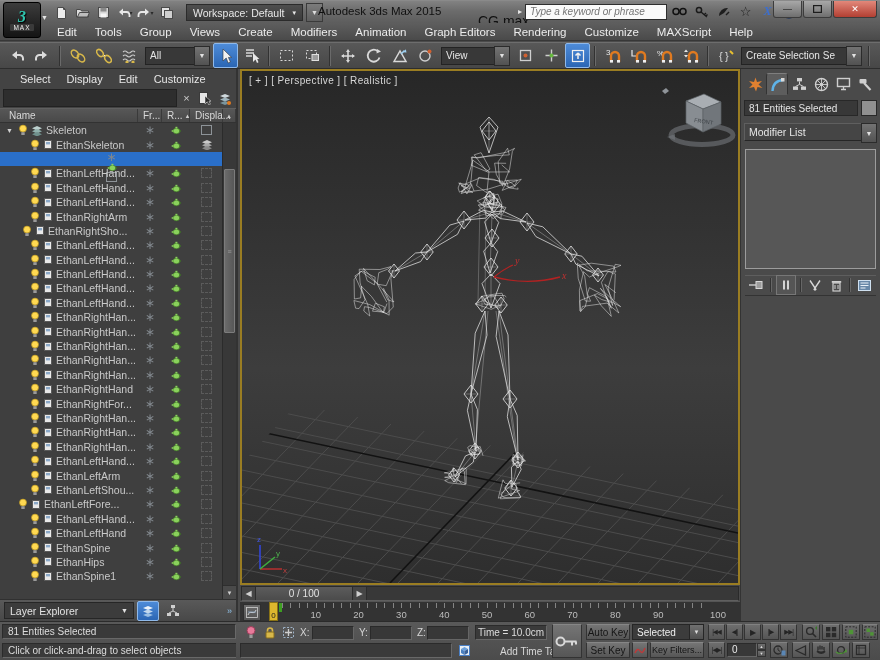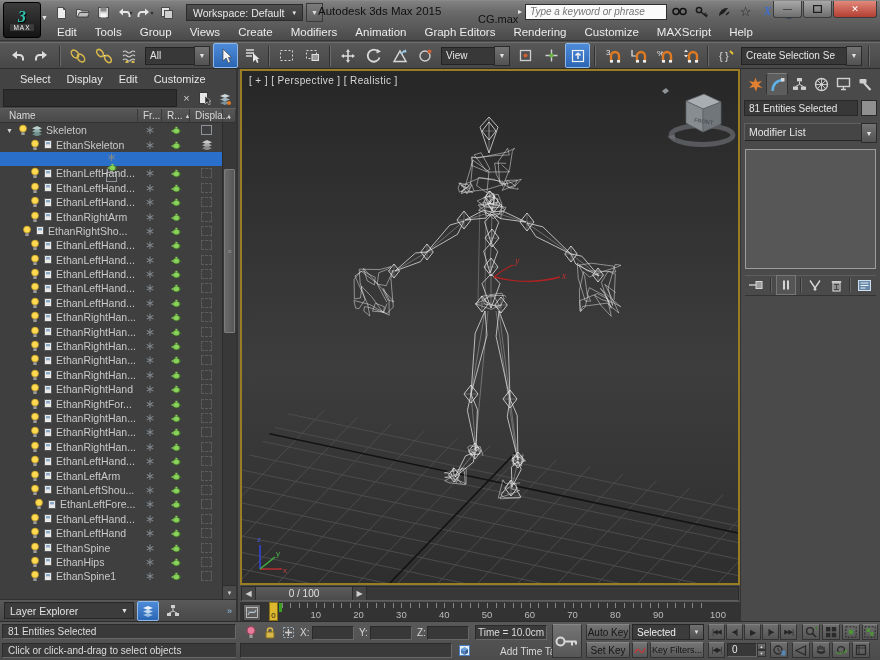--- a/index.html
+++ b/index.html
@@ -11,21 +11,21 @@
   .logo .three{color:#2ec4ad;font:italic bold 16px "Liberation Serif",serif;line-height:13px;text-shadow:1px 1px 1px #000;}
   .logo .max{color:#f0f0f0;font-size:6.5px;letter-spacing:1px;background:#3a3a3a;padding:0 3px;margin-top:1px;border-radius:1px;}
   .logo-arrow{position:absolute;left:41px;top:13px;color:#e5e5e5;font-size:7px;z-index:30;}
   .qat{position:absolute;left:52px;top:2px;display:flex;align-items:center;gap:2px;}
   .qbtn{width:19px;height:17px;display:flex;align-items:center;justify-content:center;}
   .dd{font-size:6px;color:#2a2a2a;margin-left:-2px;}
   .ws-wrap{display:flex;align-items:center;margin-left:8px;}
   .ws-combo{height:15px;background:linear-gradient(#4e4e4e,#3c3c3c);border:1px solid #2b2b2b;color:#e8e8e8;font-size:10.5px;display:flex;align-items:center;padding:0 6px;gap:8px;}
   .ws-grip{width:15px;height:17px;margin-left:3px;background:linear-gradient(#7c7c7c,#5e5e5e);border:1px solid #3a3a3a;display:flex;align-items:center;justify-content:center;color:#ddd;font-size:7px;}
   .title-app{position:absolute;left:318px;top:4px;font-size:11.5px;color:#101010;}
-  .title-file{position:absolute;left:478px;top:12px;font-size:11px;color:#101010;}
+  .title-file{position:absolute;left:478px;top:12px;font-size:14px;color:#101010;}
   .search-wrap{position:absolute;left:518px;top:2px;display:flex;align-items:center;gap:3px;}
   .search-pre{color:#e8e8e8;font-size:8px;}
   .search-input{width:132px;height:14px;background:#fafafa;border:1px solid #2e2e2e;font:italic 10px "Liberation Sans",sans-serif;color:#8a8a8a;padding:0 4px;}
   .tico{width:19px;height:17px;display:flex;align-items:center;justify-content:center;}
   .winbtns{position:absolute;right:3px;top:0px;display:flex;gap:1px;z-index:30;}
   .wbtn{width:27px;height:16px;background:linear-gradient(#a8a8a8,#6f6f6f);border:1px solid #3c3c3c;border-top:none;border-radius:0 0 3px 3px;display:flex;align-items:center;justify-content:center;color:#1d1d1d;font-size:9px;}
   .wbtn.close{width:42px;background:linear-gradient(#e2887a,#b23f32);color:#fff;}
   
   .menubar{position:absolute;left:0;top:22px;width:100%;height:18px;background:linear-gradient(#5e5e5e,#4a4a4a);border-bottom:1px solid #373737;display:flex;align-items:center;padding-left:48px;box-sizing:border-box;}
   .menu-item{padding:0 9px;font-size:11.5px;color:#ececec;height:100%;display:flex;align-items:center;}
@@ -1297,21 +1297,21 @@
                 <path d="M9.4 4.8 Q11.6 5.4 9.8 7.2" fill="none" stroke="#3e7a22" stroke-width="0.9"></path>
                 <rect x="5.4" y="1.8" width="2" height="1.6" fill="#8ad15c"></rect>
               </svg>
             </span>
           </div>
           <div class="cell dp">
             <div class="dispbox c"></div>
           </div>
         </div>
         <div class="srow">
-          <div class="namecell" style="padding-left: 34px;">
+          <div class="namecell" style="padding-left: 18px;">
             <span>
               <svg width="10" height="12">
                 <circle cx="5" cy="4.6" r="3.5" fill="#ffd952" stroke="#b8941e" stroke-width="0.7"></circle>
                 <rect x="3.3" y="8.2" width="3.4" height="2.8" fill="#9a9a9a"></rect>
               </svg>
             </span>
             <span>
               <svg width="10" height="11">
                 <rect x="1.5" y="1.5" width="7" height="8" fill="#e9e9e9" stroke="#5a5a5a"></rect>
                 <rect x="3" y="3" width="4" height="2.4" fill="#8aa8c8"></rect>

